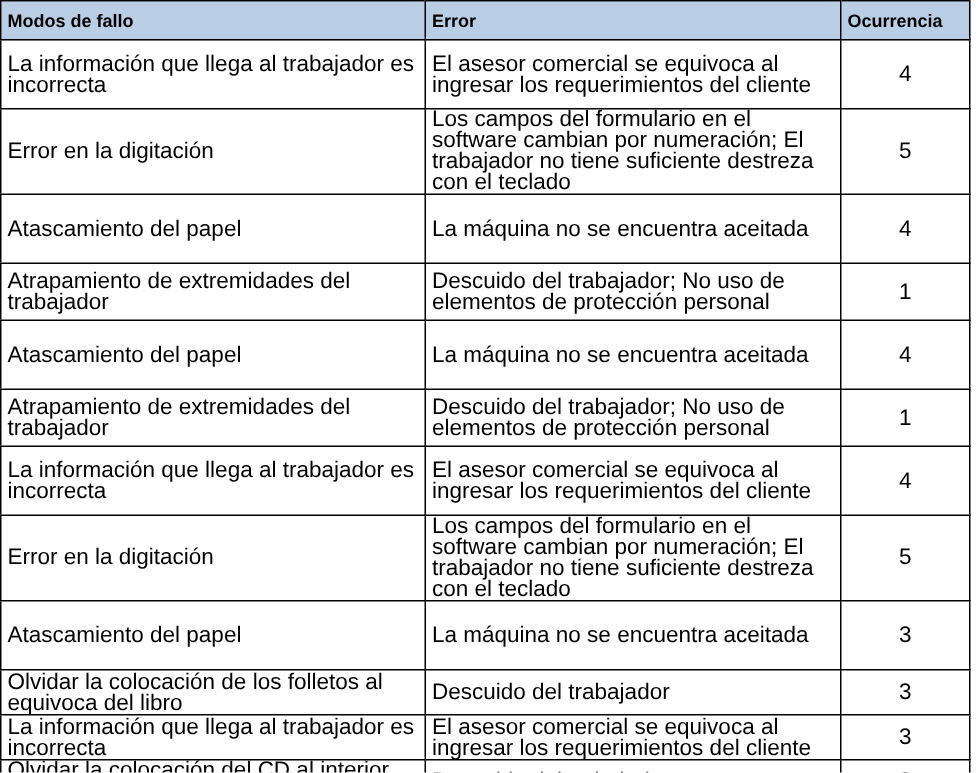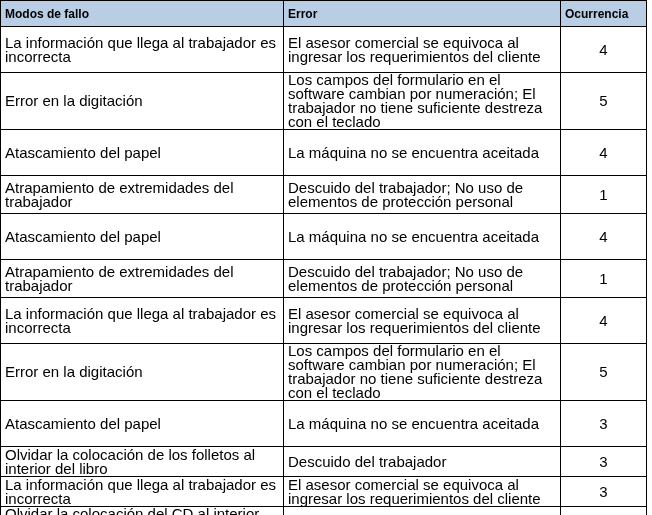--- a/index.html
+++ b/index.html
@@ -115,21 +115,21 @@
       <td class="mode">Error en la digitación</td>
       <td class="cause">Los campos del formulario en el software cambian por numeración; El trabajador no tiene suficiente destreza con el teclado</td>
       <td class="occ">5</td>
     </tr>
     <tr class="r-tall">
       <td class="mode">Atascamiento del papel</td>
       <td class="cause">La máquina no se encuentra aceitada</td>
       <td class="occ">3</td>
     </tr>
     <tr class="r-short">
-      <td class="mode">Olvidar la colocación de los folletos al interior del libro</td>
+      <td class="mode">Olvidar la colocación de los folletos al equivoca del libro</td>
       <td class="cause">Descuido del trabajador</td>
       <td class="occ">3</td>
     </tr>
     <tr class="r-short">
       <td class="mode">La información que llega al trabajador es incorrecta</td>
       <td class="cause">El asesor comercial se equivoca al ingresar los requerimientos del cliente</td>
       <td class="occ">3</td>
     </tr>
     <tr class="r-slim">
       <td class="mode">Olvidar la colocación del CD al interior del libro</td>

